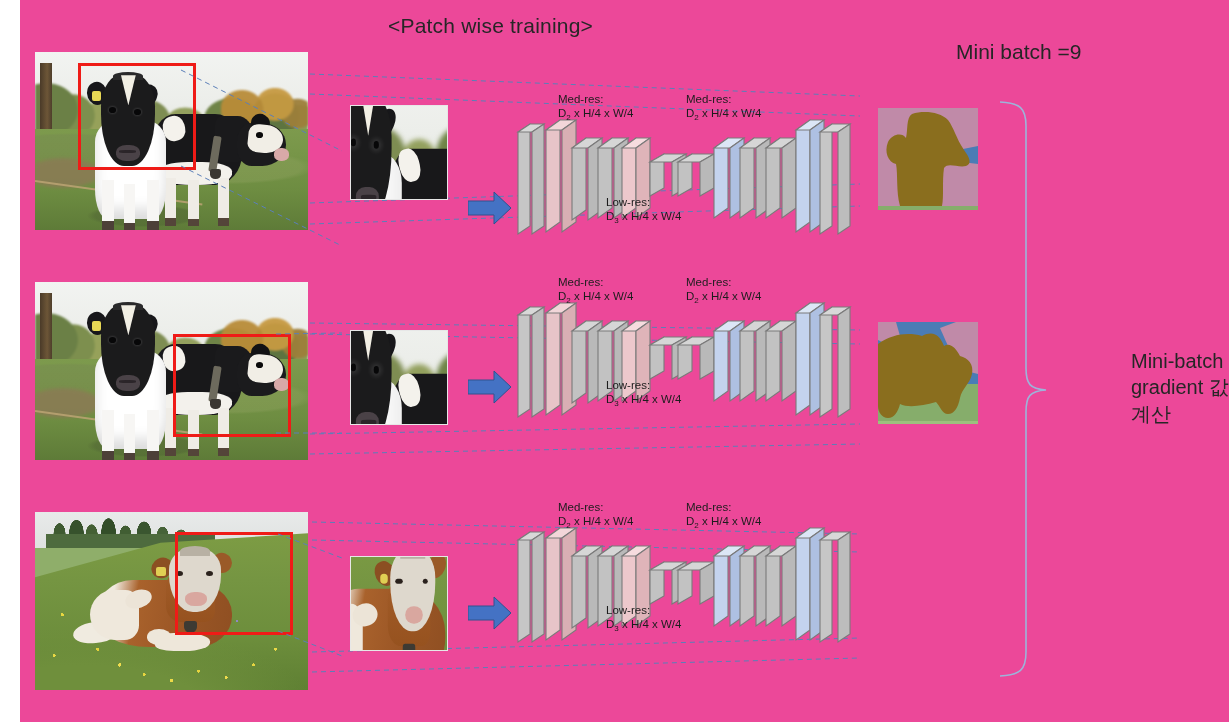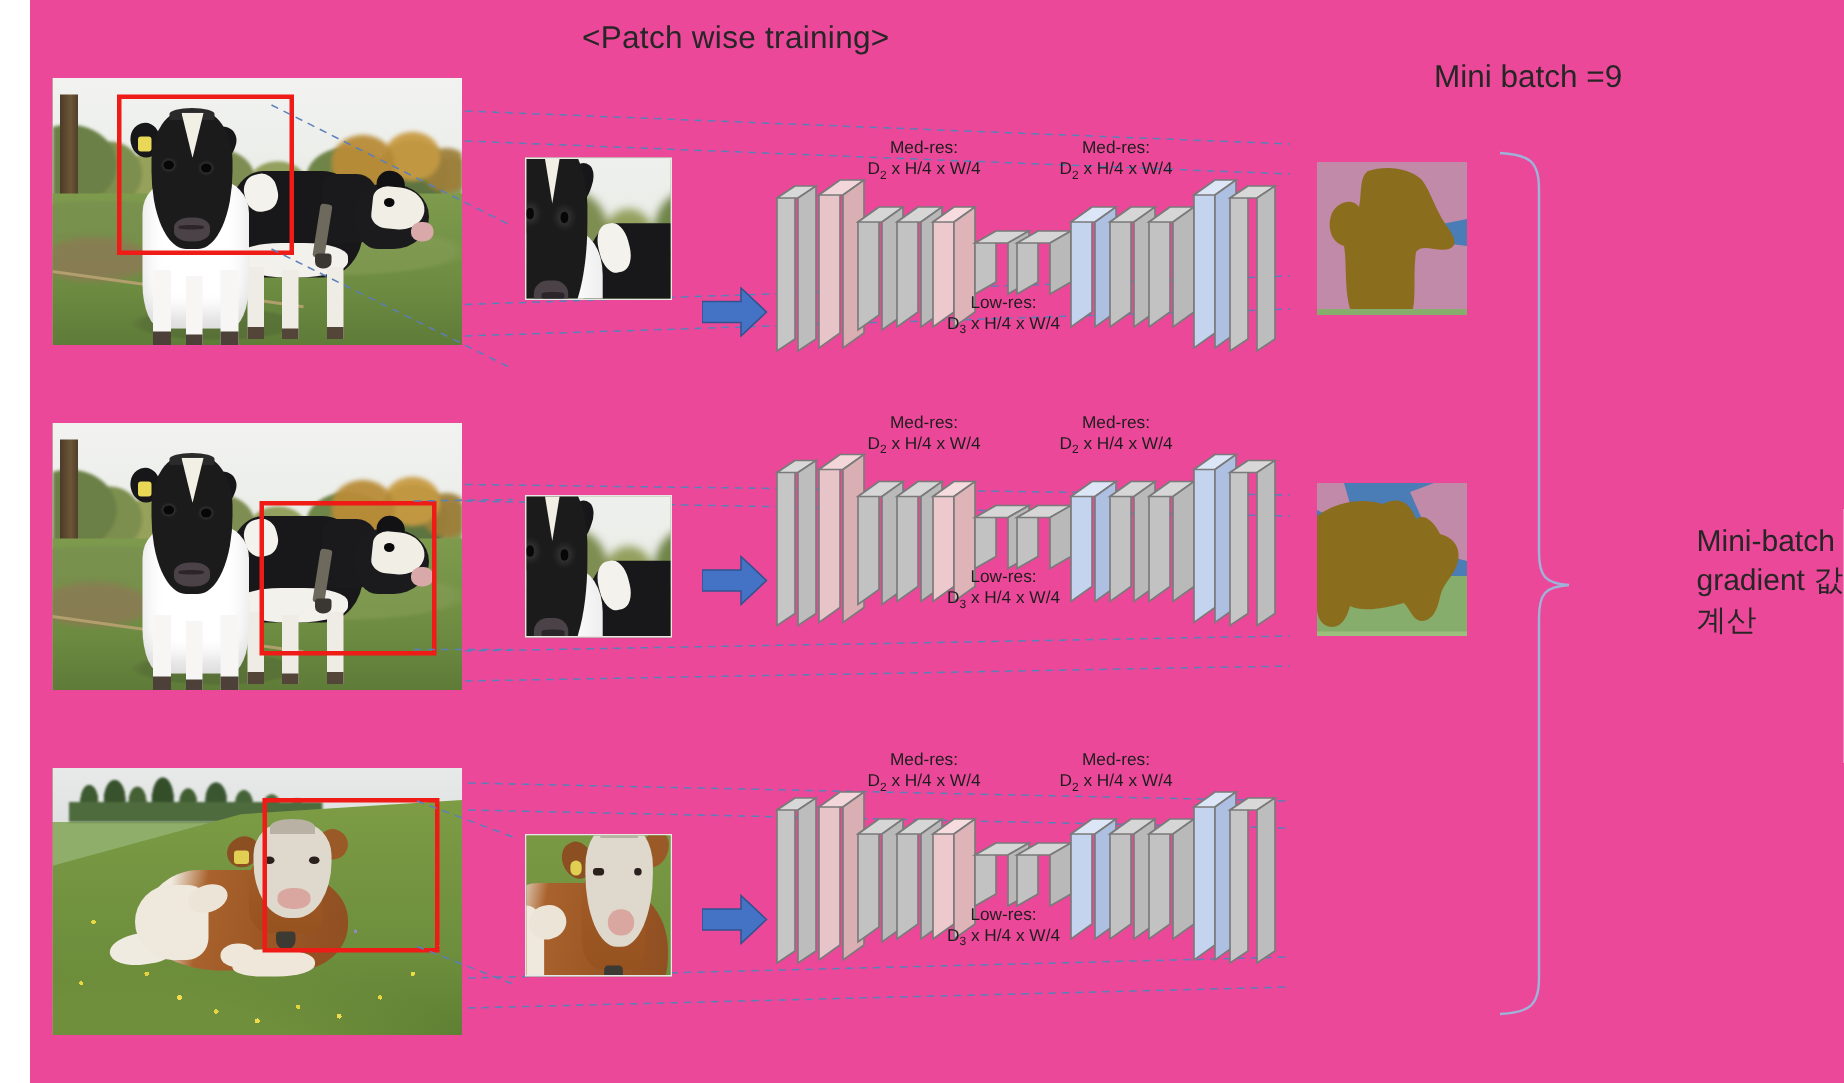--- a/index.html
+++ b/index.html
@@ -382,21 +382,21 @@
   
   .arrow { position: absolute; width: 44px; height: 34px; }
 
   
   .net { position: absolute; width: 360px; height: 160px; }
   .net-label {
     position: absolute;
     font-family: "Liberation Sans", sans-serif;
     font-size: 11.5px;
     color: #1d1d1d;
-    text-align: center;
+    text-align: left;
     white-space: nowrap;
     line-height: 1.22;
   }
   .net-label sub { font-size: 8px; }
   .lbl-med-left  { left: 48px;  top: 0px;  width: 116px; }
   .lbl-med-right { left: 176px; top: 0px;  width: 116px; }
   .lbl-low       { left: 96px;  top: 103px; width: 126px; }
 
   
   .segmap {

